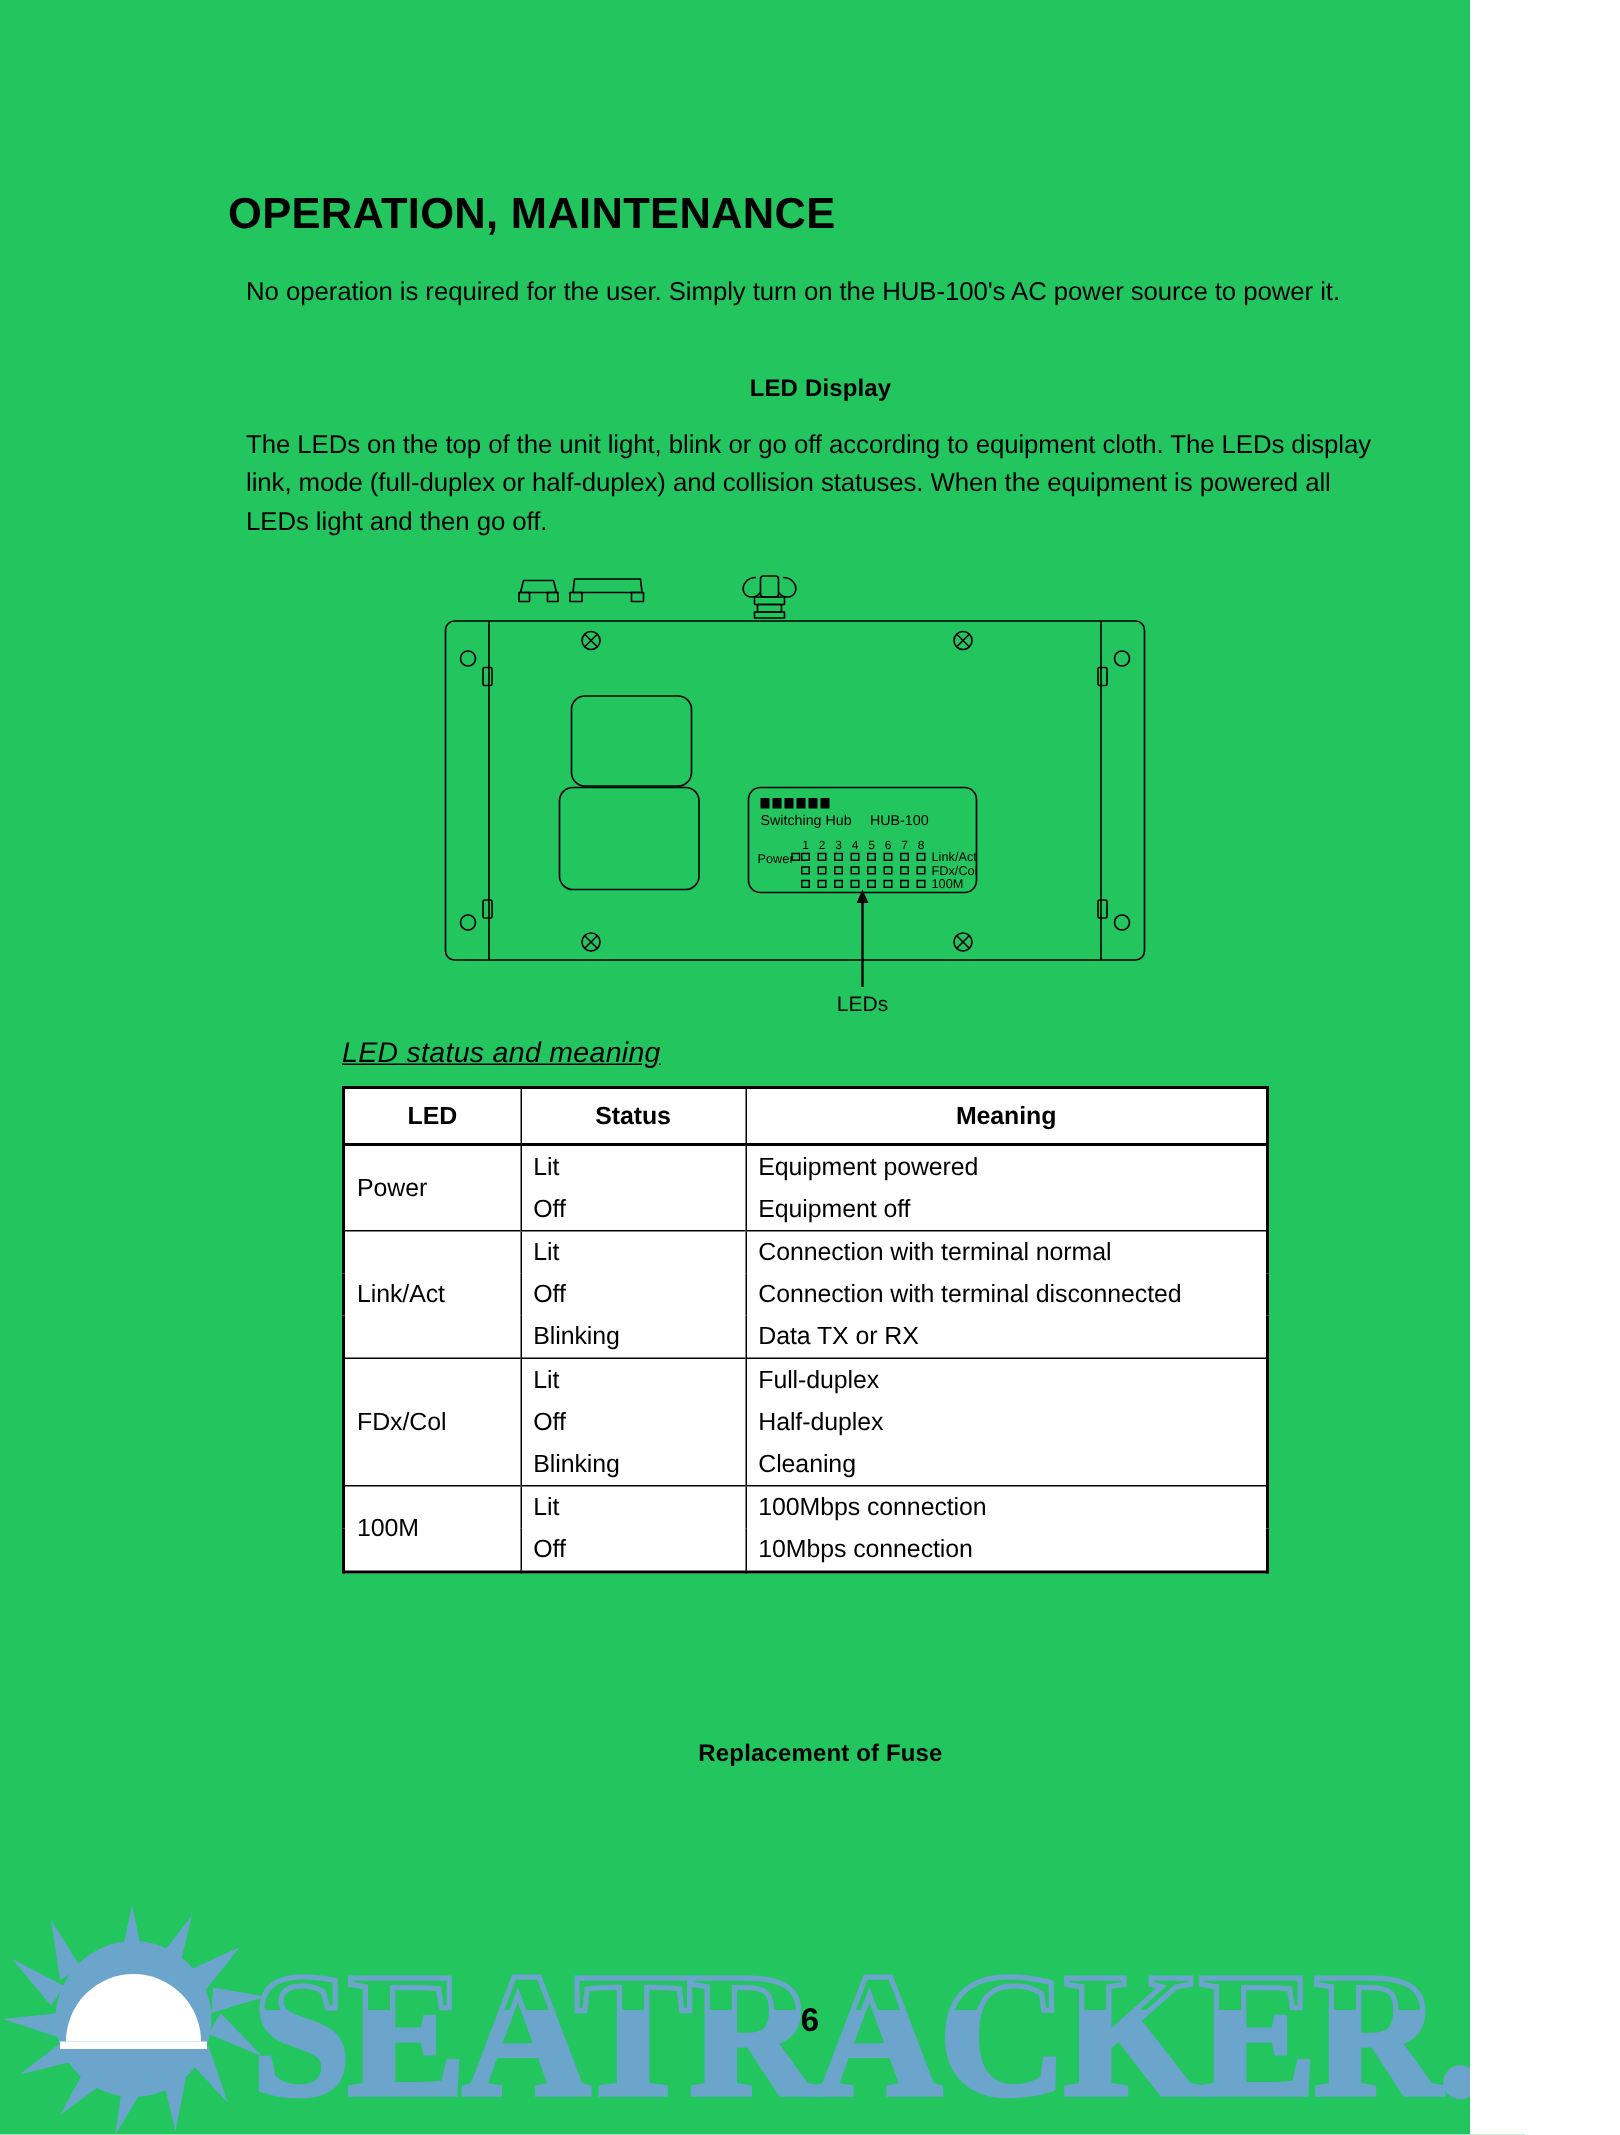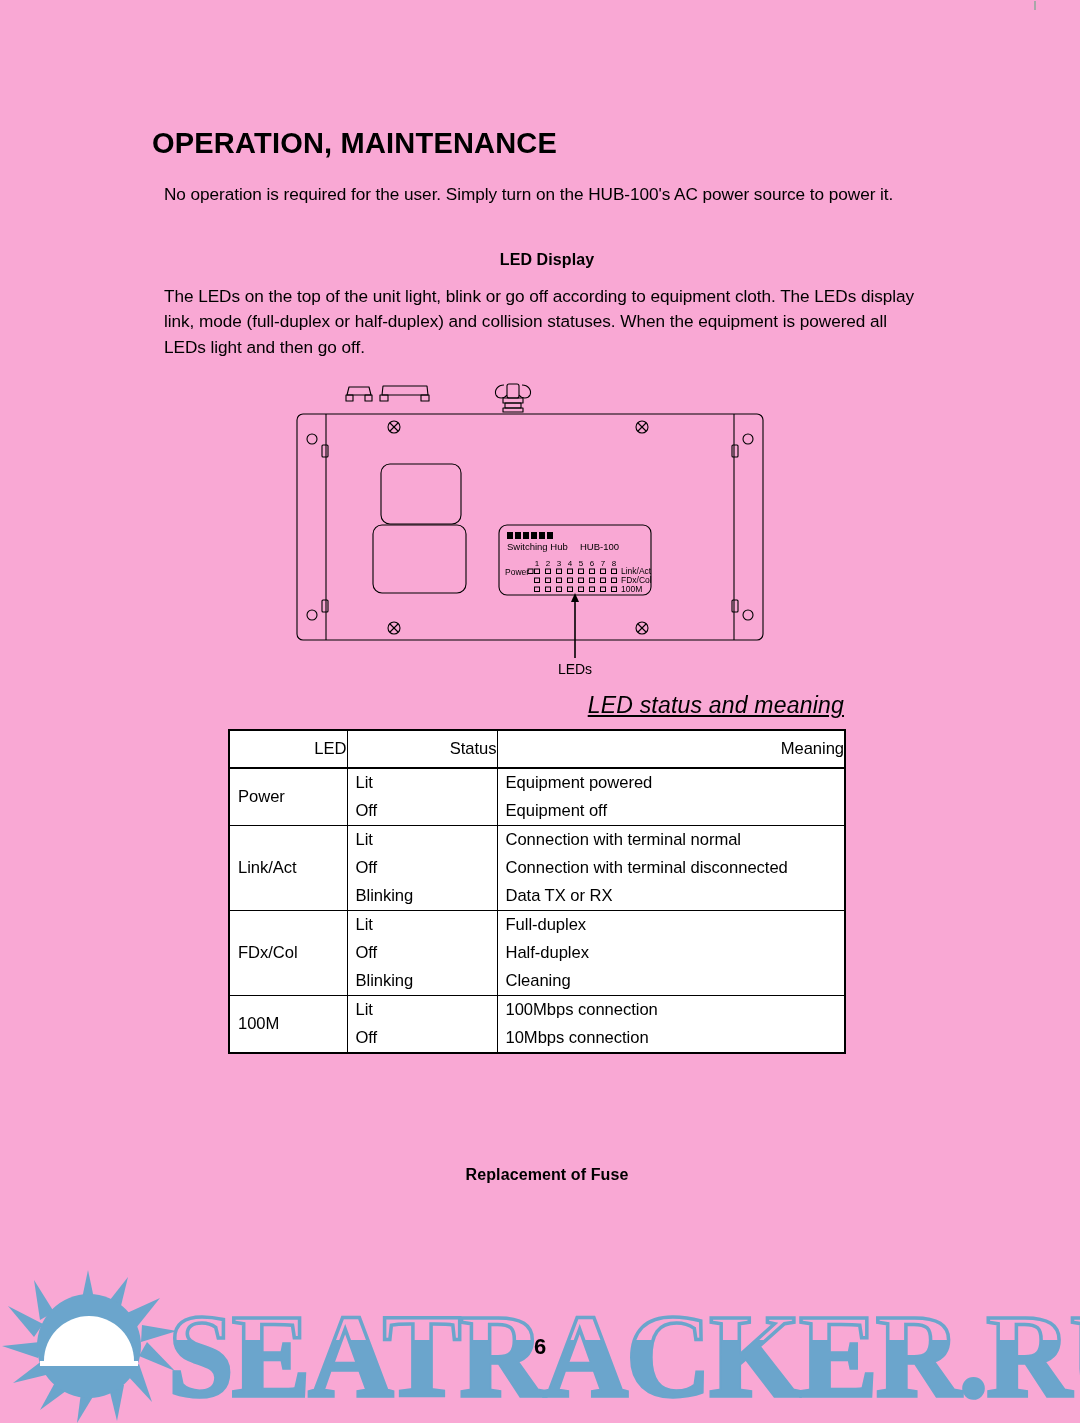--- a/index.html
+++ b/index.html
@@ -8,23 +8,23 @@
     padding: 0;
     background: #ffffff;
   }
   body {
     font-family: "Liberation Sans", sans-serif;
     color: #000000;
     -webkit-font-smoothing: none;
   }
   .page {
     position: relative;
-    width: 1080px;
+    width: 980px;
     height: 1423px;
-    background: #f9a8d4;
+    background: #22c55e;
     overflow: hidden;
   }
 
   
   .scan-speck {
     position: absolute;
     left: 1034px;
     top: 1px;
     width: 2px;
     height: 9px;
@@ -70,22 +70,22 @@
     margin-top: 22px;
   }
   .figure-svg {
     position: absolute;
     left: 138px;
     top: 0;
   }
 
   
   .table-caption {
-    text-align: right;
-    font-size: 23px;
+    text-align: left;
+    font-size: 19px;
     font-style: italic;
     text-decoration: underline;
     margin: 0 0 10px 0;
     letter-spacing: 0.2px;
   }
 
   
   .led-table-holder {
     position: relative;
     left: 76px;
@@ -103,22 +103,22 @@
 
   table.led-table th,
   table.led-table td {
     font-size: 16.6px;
     padding: 2px 0 2px 8px;
     height: 24px;
     vertical-align: middle;
     letter-spacing: -0.05px;
   }
   table.led-table th {
-    font-weight: normal;
-    text-align: right;
+    font-weight: bold;
+    text-align: center;
     padding: 4px 0 4px 0;
     height: 28px;
   }
   
   table.led-table { border: 2px solid #000; }
   
   table.led-table thead th { border-bottom: 2px solid #000; }
   
   table.led-table th.col-status,
   table.led-table td.col-status,

